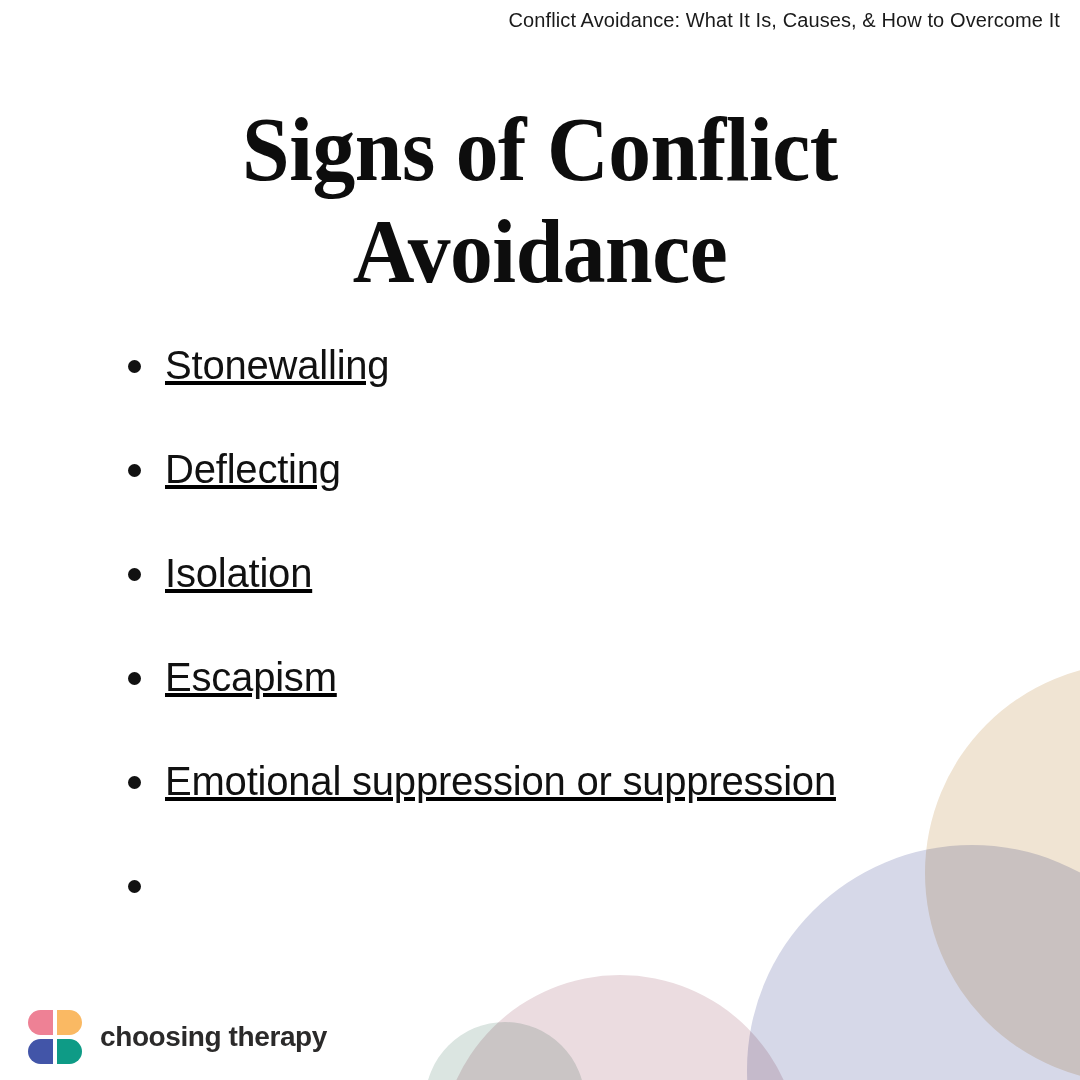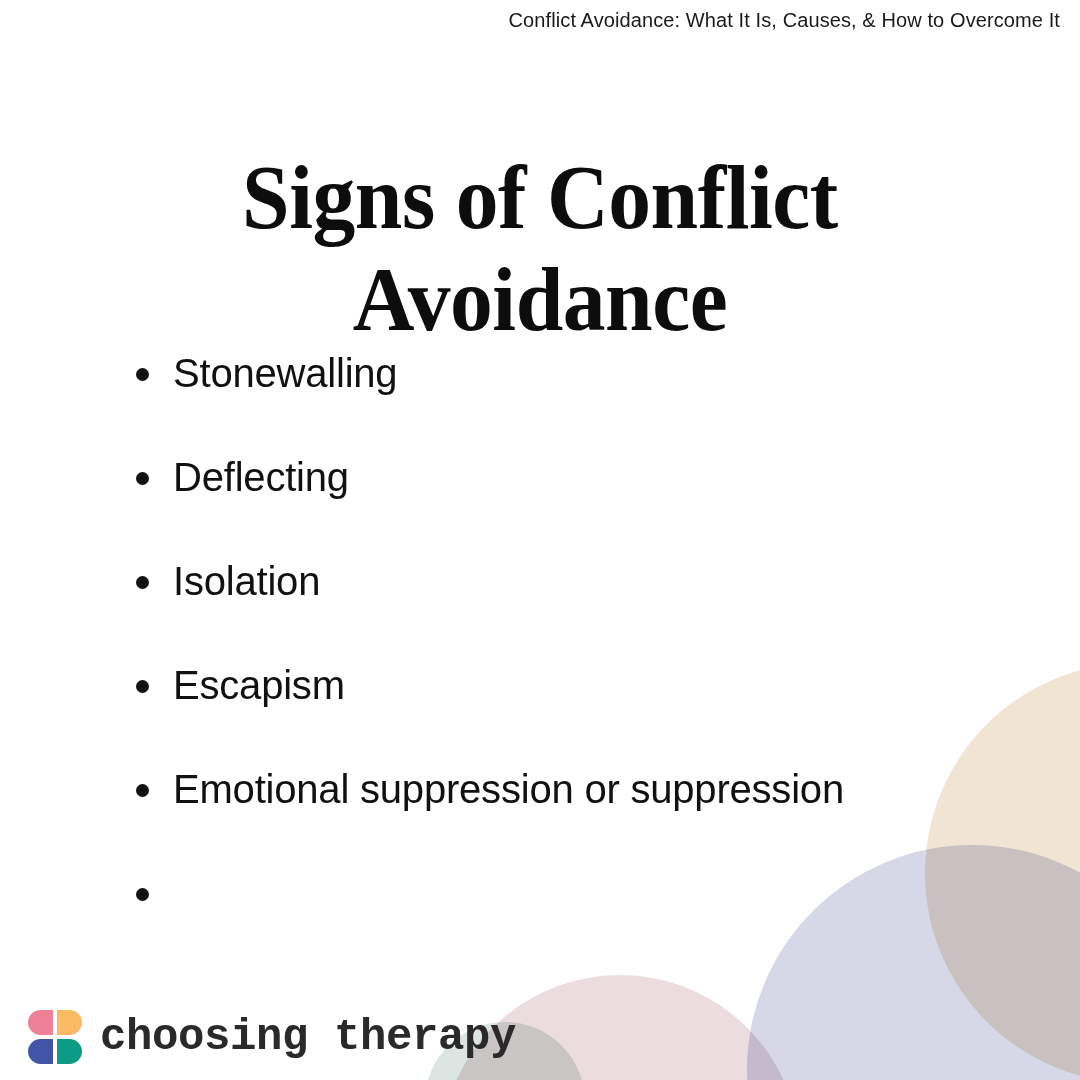--- a/index.html
+++ b/index.html
@@ -81,44 +81,44 @@
   }
 
   
   .title-block {
     position: absolute;
     top: 98px;
     left: 0;
     width: 1080px;
     text-align: center;
     z-index: 3;
-    margin-top: 48px;
   }
   .title-block .title-line {
     display: block;
     font-family: "Liberation Serif", serif;
     font-weight: 700;
     font-size: 92px;
     line-height: 102px;
     color: #0D0D0D;
     letter-spacing: -0.5px;
     transform: scaleX(0.93);
     transform-origin: center center;
   }
 
   
   .signs-list {
     position: absolute;
     top: 340px;
     left: 128px;
     width: 880px;
-    margin: 8px;
+    margin: 0;
     padding: 0;
     list-style: none;
     z-index: 3;
+    text-decoration: underline;
   }
   .signs-list .sign-item {
     display: flex;
     align-items: flex-start;
     height: 104px;
   }
   .signs-list .bullet-dot {
     flex: 0 0 auto;
     width: 13px;
     height: 13px;
@@ -188,23 +188,23 @@
   .logo-quad.br {
     right: 0;
     bottom: 0;
     background: #0E9B86;
     border-top-right-radius: 25px;
     border-bottom-right-radius: 25px;
     border-top-left-radius: 0;
     border-bottom-left-radius: 0;
   }
   .logo-wordmark {
-    font-family: Liberation Mono, monospace;
+    font-family: Liberation Sans, sans-serif;
     font-weight: 700;
-    font-size: 44px;
+    font-size: 28px;
     line-height: 44px;
     color: #2B2A2A;
     margin-left: 18px;
     letter-spacing: -0.4px;
     white-space: nowrap;
   }
 </style>
 </head>
 <body>
 

